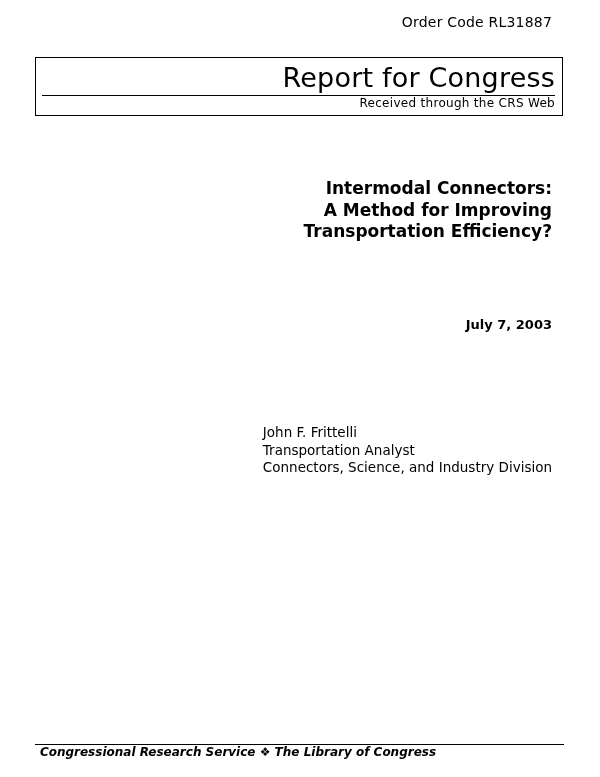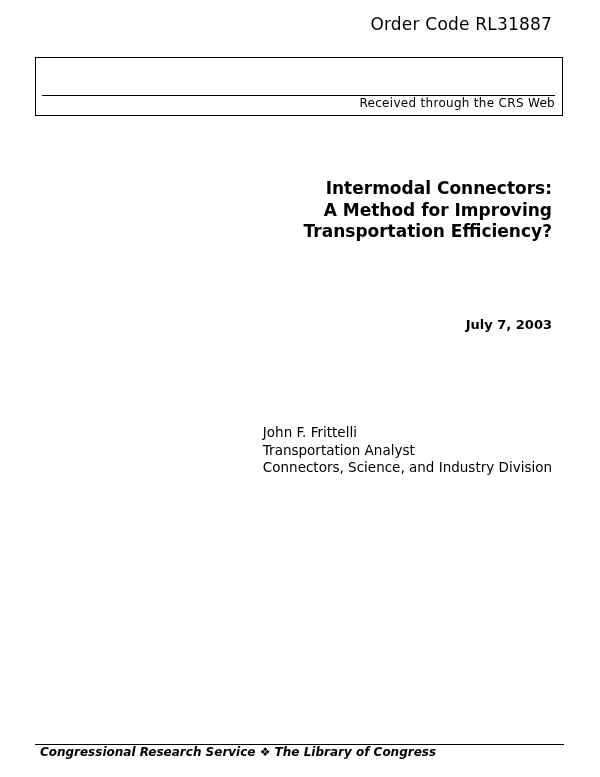--- a/index.html
+++ b/index.html
@@ -1,18 +1,18 @@
 <!DOCTYPE html>
 <html><head>
 <meta charset="utf-8">
 <style>
   html, body { margin: 0; padding: 0; background: #ffffff; }
   body { width: 600px; height: 777px; position: relative; overflow: hidden;
          font-family: "DejaVu Sans", sans-serif; color: #000; }
-  .order-code { position: absolute; top: 14px; right: 48px; font-size: 17px; letter-spacing: 0.2px; }
+  .order-code { position: absolute; top: 14px; right: 48px; font-size: 14px; letter-spacing: 0.2px; }
   .header-box { position: absolute; left: 35px; top: 57px; width: 528px; height: 59px;
                 border: 1px solid #000; box-sizing: border-box; }
   .report-title { position: absolute; right: 7px; top: 4px; font-size: 27px; font-weight: normal;
                   letter-spacing: 0.2px; line-height: 32px; white-space: nowrap; }
   .header-rule { position: absolute; left: 6px; right: 7px; top: 37px; height: 0; border-top: 1px solid #000; }
   .received { position: absolute; right: 7px; top: 38px; font-size: 12px; white-space: nowrap; letter-spacing: 0.3px; }
   .title-block { position: absolute; right: 48px; top: 178px; text-align: right; font-weight: bold;
                  font-size: 17px; line-height: 21.5px; }
   .title-line { display: block; white-space: nowrap; }
   .date { position: absolute; right: 48px; top: 317px; font-weight: bold; font-size: 13px; }
@@ -21,20 +21,21 @@
   .footer-rule { position: absolute; left: 35px; width: 529px; top: 744px; height: 0; border-top: 1px solid #000; }
   .footer-text { position: absolute; left: 0; width: 476px; top: 745px; text-align: center;
                  font-size: 12px; font-weight: bold; font-style: italic; white-space: nowrap; }
 </style>
 </head>
 <body>
 
 <div class="order-code">Order Code RL31887</div>
 
 <div class="header-box">
+  <div class="report-title">Report for Congress</div>
   <div class="header-rule"></div>
   <div class="received">Received through the CRS Web</div>
 </div>
 
 <div class="title-block">
   <span class="title-line">Intermodal Connectors:</span>
   <span class="title-line">A Method for Improving</span>
   <span class="title-line">Transportation Efficiency?</span>
 </div>
 

